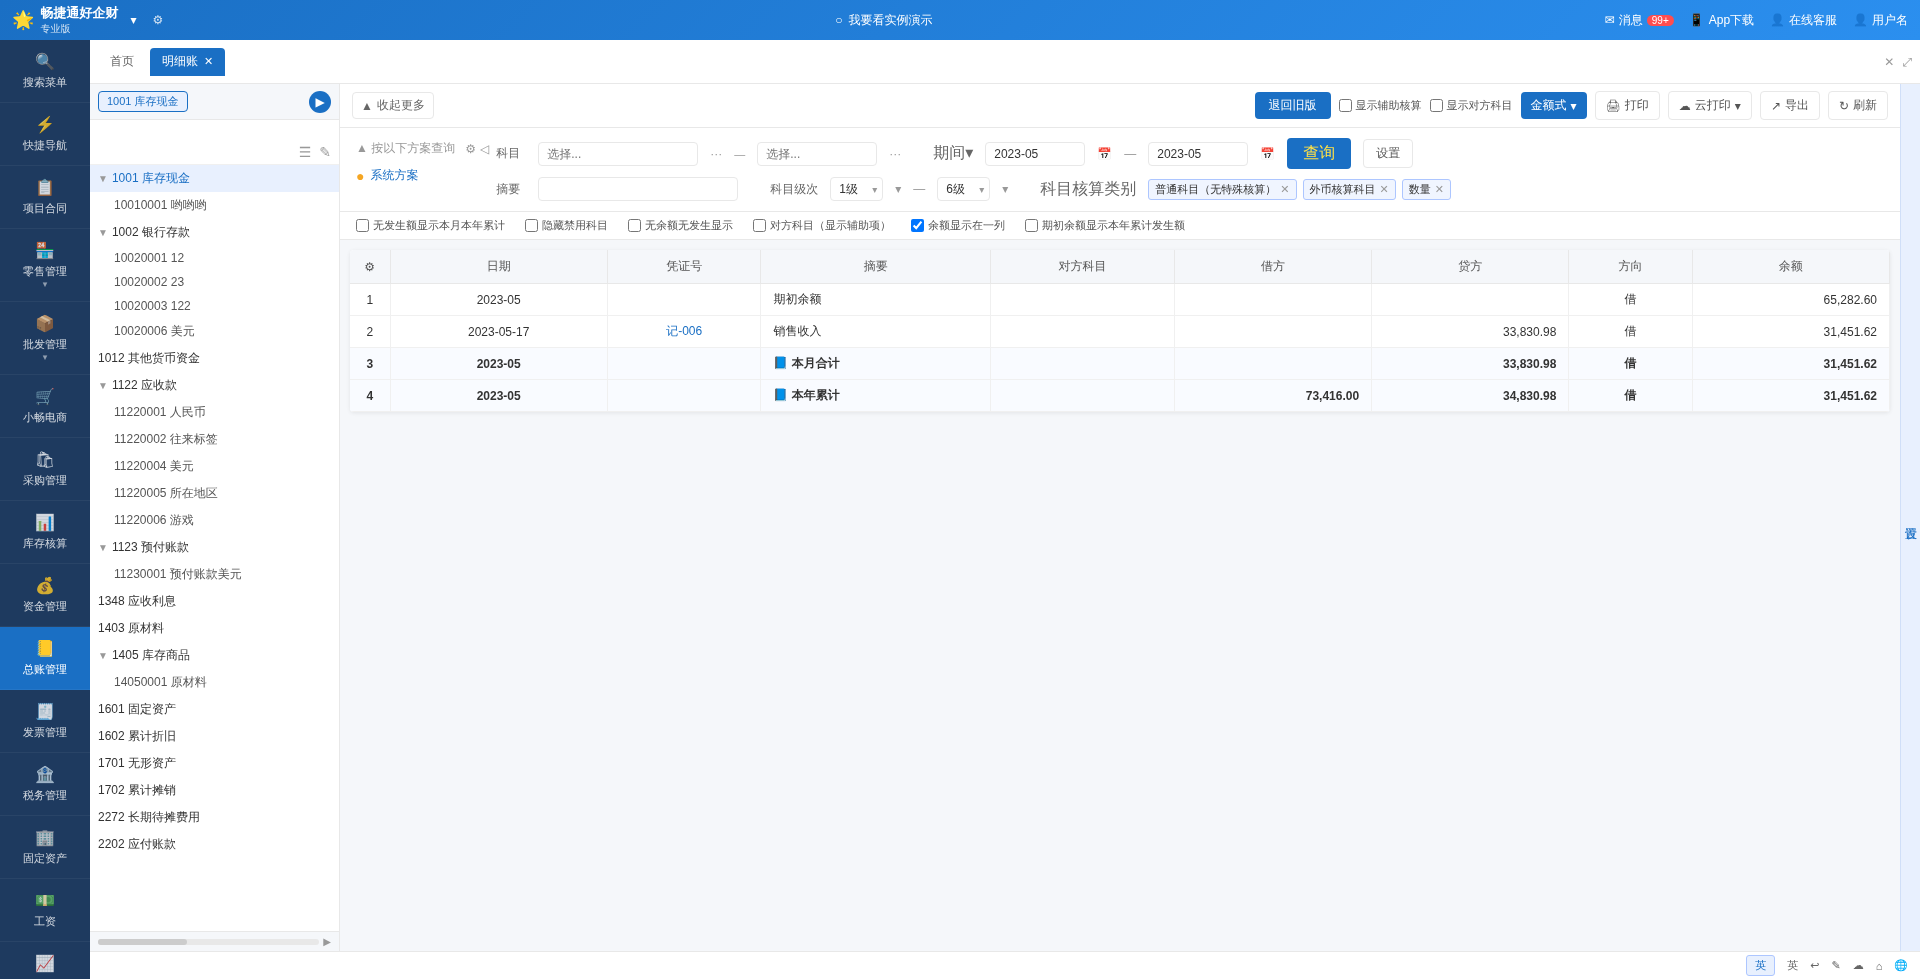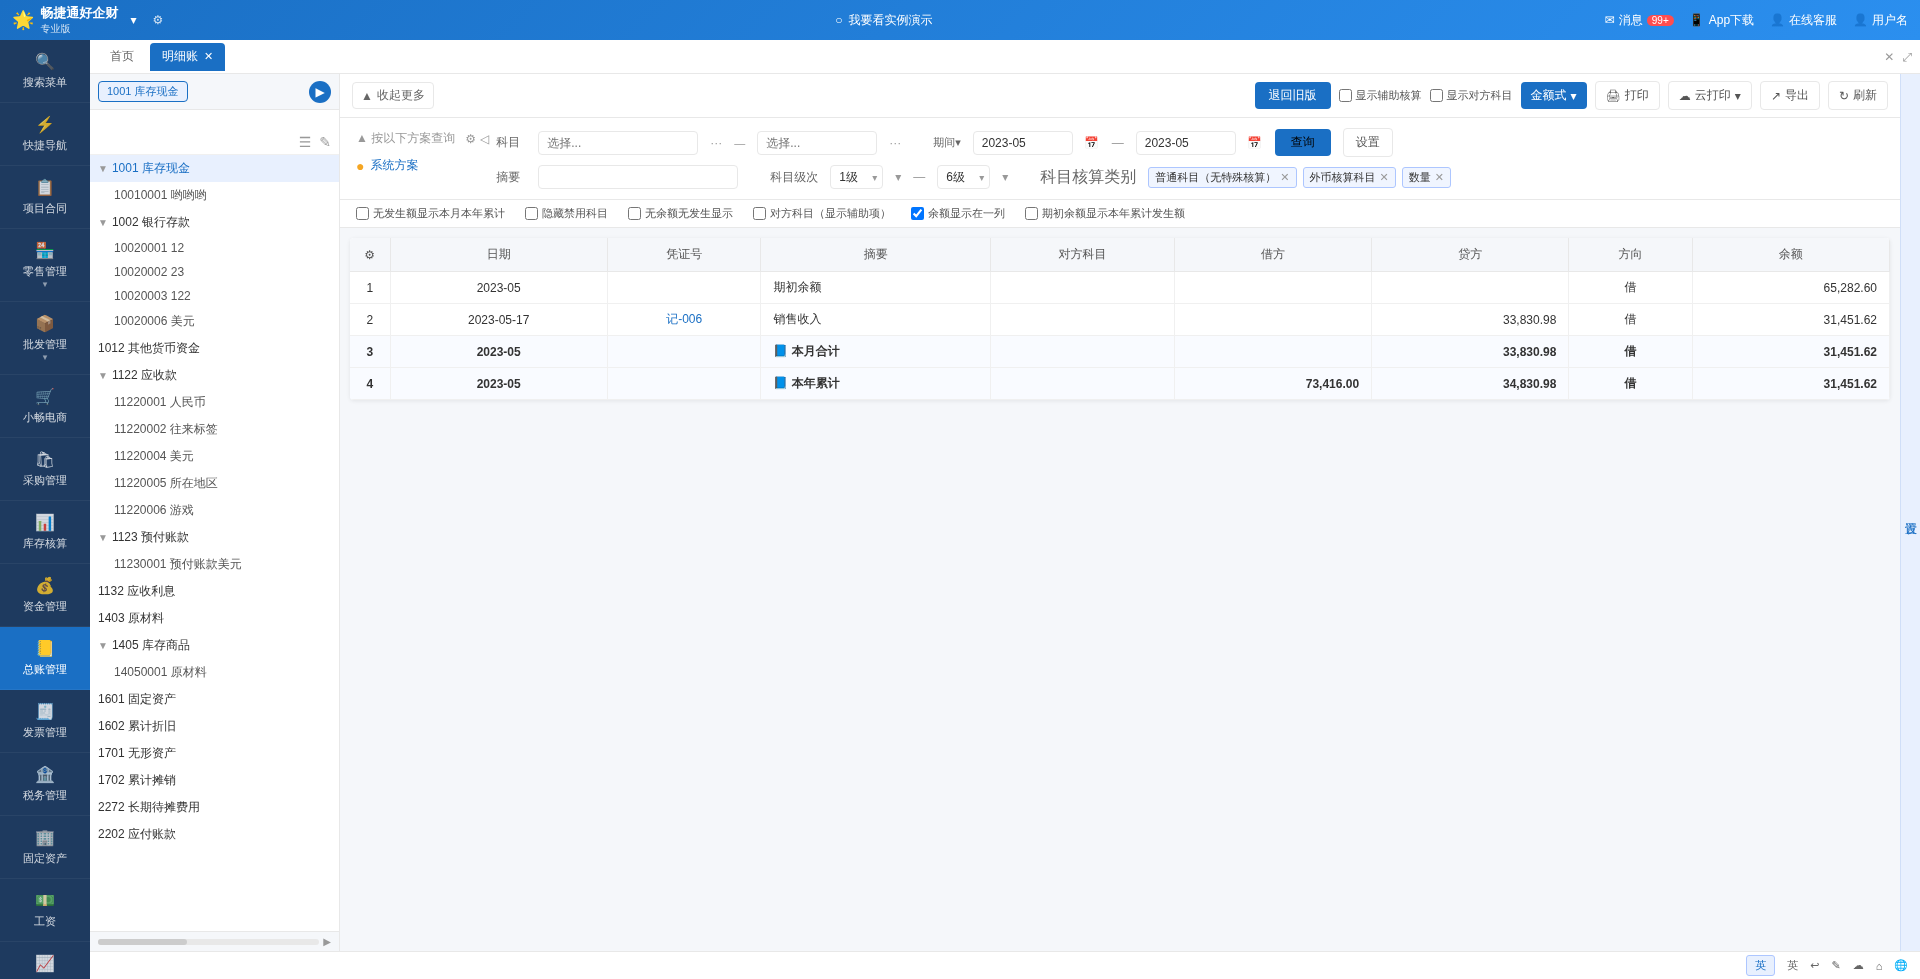--- a/index.html
+++ b/index.html
@@ -45,21 +45,21 @@
       border-bottom: 1px solid rgba(255,255,255,0.05);
     }
     .sidebar-item.active { background: #1a6fc4; color: white; }
     .sidebar-item-icon { font-size: 16px; margin-bottom: 4px; }
     
     
     .content-area { flex: 1; display: flex; flex-direction: column; overflow: hidden; }
     
     
     .tab-bar {
-      height: 34px;
+      height: 44px;
       background: white;
       display: flex;
       align-items: center;
       padding: 0 8px;
       border-bottom: 1px solid #e8e8e8;
       gap: 4px;
     }
     .tab {
       height: 28px;
       padding: 0 12px;
@@ -368,26 +368,26 @@
     }
     .status-bar-right { margin-left: auto; display: flex; align-items: center; gap: 12px; }
     
     
     ::-webkit-scrollbar { width: 6px; height: 6px; }
     ::-webkit-scrollbar-track { background: #f1f1f1; }
     ::-webkit-scrollbar-thumb { background: #ccc; border-radius: 3px; }
     
     .query-btn {
       background: #1a6fc4;
-      color: #000000;
+      color: #fde047;
       border: none;
       padding: 5px 16px;
       border-radius: 4px;
       cursor: pointer;
-      font-size: 12px;
+      font-size: 16px;
     }
     .settings-btn {
       background: white;
       color: #555;
       border: 1px solid #e8e8e8;
       padding: 5px 12px;
       border-radius: 4px;
       cursor: pointer;
       font-size: 12px;
     }
@@ -579,21 +579,21 @@
             <span>11220006 游戏</span>
           </div>
           <div class="tree-item parent">
             <span class="tree-collapse">▼</span>
             <span>1123 预付账款</span>
           </div>
           <div class="tree-item child">
             <span>11230001 预付账款美元</span>
           </div>
           <div class="tree-item parent">
-            <span>1132 应收利息</span>
+            <span>1348 应收利息</span>
           </div>
           <div class="tree-item parent">
             <span>1403 原材料</span>
           </div>
           <div class="tree-item parent">
             <span class="tree-collapse">▼</span>
             <span>1405 库存商品</span>
           </div>
           <div class="tree-item child">
             <span>14050001 原材料</span>
@@ -695,21 +695,21 @@
             <div style="flex:1;">
 
               <div class="filter-row">
                 <span class="filter-label">科目</span>
                 <input class="filter-input" style="width: 160px;" type="text" placeholder="选择...">
                 <span style="color:#999;">···</span>
                 <span style="color:#999;font-size:11px;">—</span>
                 <input class="filter-input" style="width: 120px;" type="text" placeholder="选择...">
                 <span style="color:#999;">···</span>
 
-                <span style="margin-left:20px;color:#666;font-size:11px;">期间▾</span>
+                <span style="margin-left:20px;color:#666;font-size:16px;">期间▾</span>
                 <input class="date-input" type="text" value="2023-05" style="">
                 <span style="color:#999;">📅</span>
                 <span style="color:#999;">—</span>
                 <input class="date-input" type="text" value="2023-05" style="">
                 <span style="color:#999;">📅</span>
 
                 <button class="query-btn">
                   <span>查询</span>
                 </button>
                 <button class="settings-btn">

